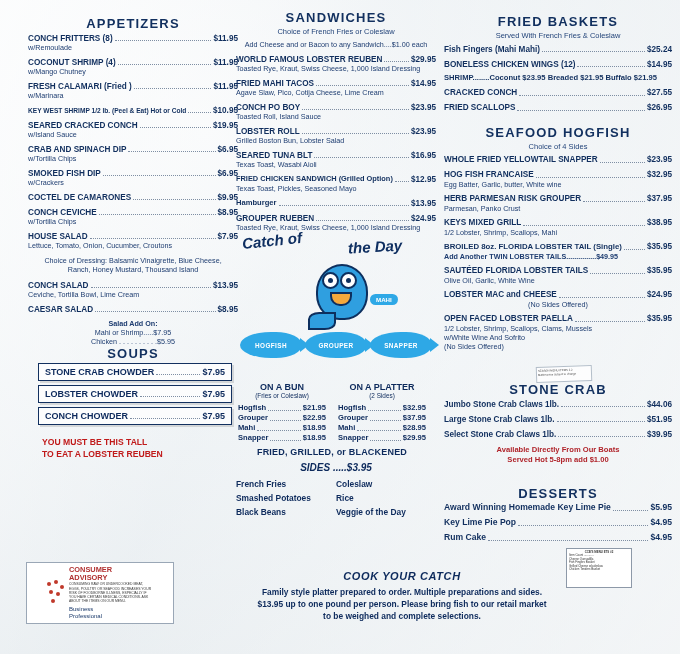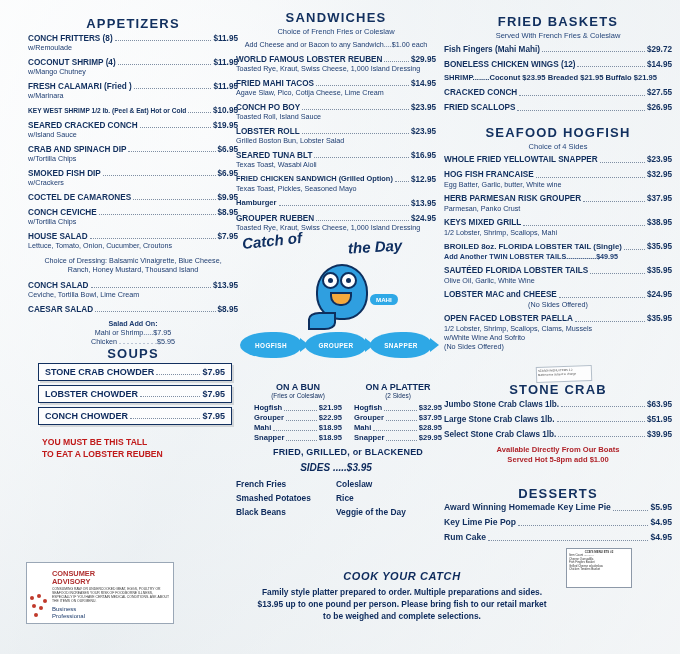--- a/index.html
+++ b/index.html
@@ -71,21 +71,21 @@
   .tall{
     margin:12px 0 0 14px;
     font-size:8.6px;font-weight:bold;color:#c01a1a;
     line-height:1.35;
   }
 
   
   .advisory{
     position:absolute;left:26px;top:562px;width:148px;height:62px;
     border:1px solid #9aa7b6;background:#fff;
-    display:flex;align-items:flex-end;gap:4px;padding:3px;
+    display:flex;align-items:center;gap:4px;padding:20px;
     box-sizing:border-box;
   }
   .adv-dots{width:18px;height:26px;flex:0 0 18px;position:relative;}
   .adv-dots i{position:absolute;width:4px;height:4px;border-radius:50%;background:#c0392b;}
   .adv-head{font-size:7.4px;font-weight:bold;color:#b03030;line-height:1.1;}
   .adv-body{font-size:3.4px;color:#333;line-height:1.25;}
   .adv-foot{font-size:6px;color:#1b3a6b;margin-top:2px;line-height:1.2;}
 
   
   .logo-wrap{
@@ -135,21 +135,21 @@
   .mascot .tailfin{
     position:absolute;left:-2px;top:56px;width:24px;height:14px;background:#2f9fe0;
     border:2px solid #0d2f5e;border-radius:40% 0 40% 0;
   }
   .mahi{
     position:absolute;left:134px;top:66px;font-size:6.2px;font-weight:bold;color:#fff;
     background:#2ea8e6;border-radius:8px;padding:2px 6px;
   }
 
   
-  .twocol{position:absolute;left:248px;top:382px;width:200px;}
+  .twocol{position:absolute;left:232px;top:382px;width:200px;}
   .tc-head{display:flex;}
   .tc-head>div{flex:1;text-align:center;}
   .tc-title{font-size:9px;font-weight:bold;}
   .tc-sub{font-size:6.4px;}
   .tc-rows{display:flex;}
   .tc-rows>div{flex:1;}
   .tc-row{display:flex;font-size:7.6px;font-weight:bold;padding:0 6px;}
   .tc-row .d{flex:1;border-bottom:1px dotted #7e8ea3;margin:0 2px 2px;height:7px;}
   .fgb{
     text-align:center;font-size:9px;font-weight:bold;margin-top:4px;letter-spacing:.2px;
@@ -496,21 +496,21 @@
   </div>
 
   <div class="col c3" style="top:14px;">
     <h2 class="sect">FRIED BASKETS</h2>
     <div class="sect-sub">Served With French Fries &amp; Coleslaw</div>
 
     <div class="item">
       <div class="line">
           <span class="nm">Fish Fingers (Mahi Mahi)</span>
           <span class="dots"></span>
-          <span class="pr">$29.72</span>
+          <span class="pr">$25.24</span>
         </div>
     </div>
     <div class="item">
       <div class="line">
           <span class="nm">BONELESS CHICKEN WINGS (12)</span>
           <span class="dots"></span>
           <span class="pr">$14.95</span>
         </div>
     </div>
     <div class="item">
@@ -607,21 +607,21 @@
     <span style="white-space:pre-line;">SEASON MENU ITEMS 2.2
 Market price subject to change</span>
   </div>
 
   <div class="stonecrab">
     <h2 class="sect">STONE CRAB</h2>
     <div class="item">
       <div class="line">
           <span class="nm">Jumbo Stone Crab Claws 1lb.</span>
           <span class="dots"></span>
-          <span class="pr">$63.95</span>
+          <span class="pr">$44.06</span>
         </div>
     </div>
     <div class="item">
       <div class="line">
           <span class="nm">Large Stone Crab Claws 1lb.</span>
           <span class="dots"></span>
           <span class="pr">$51.95</span>
         </div>
     </div>
     <div class="item">

